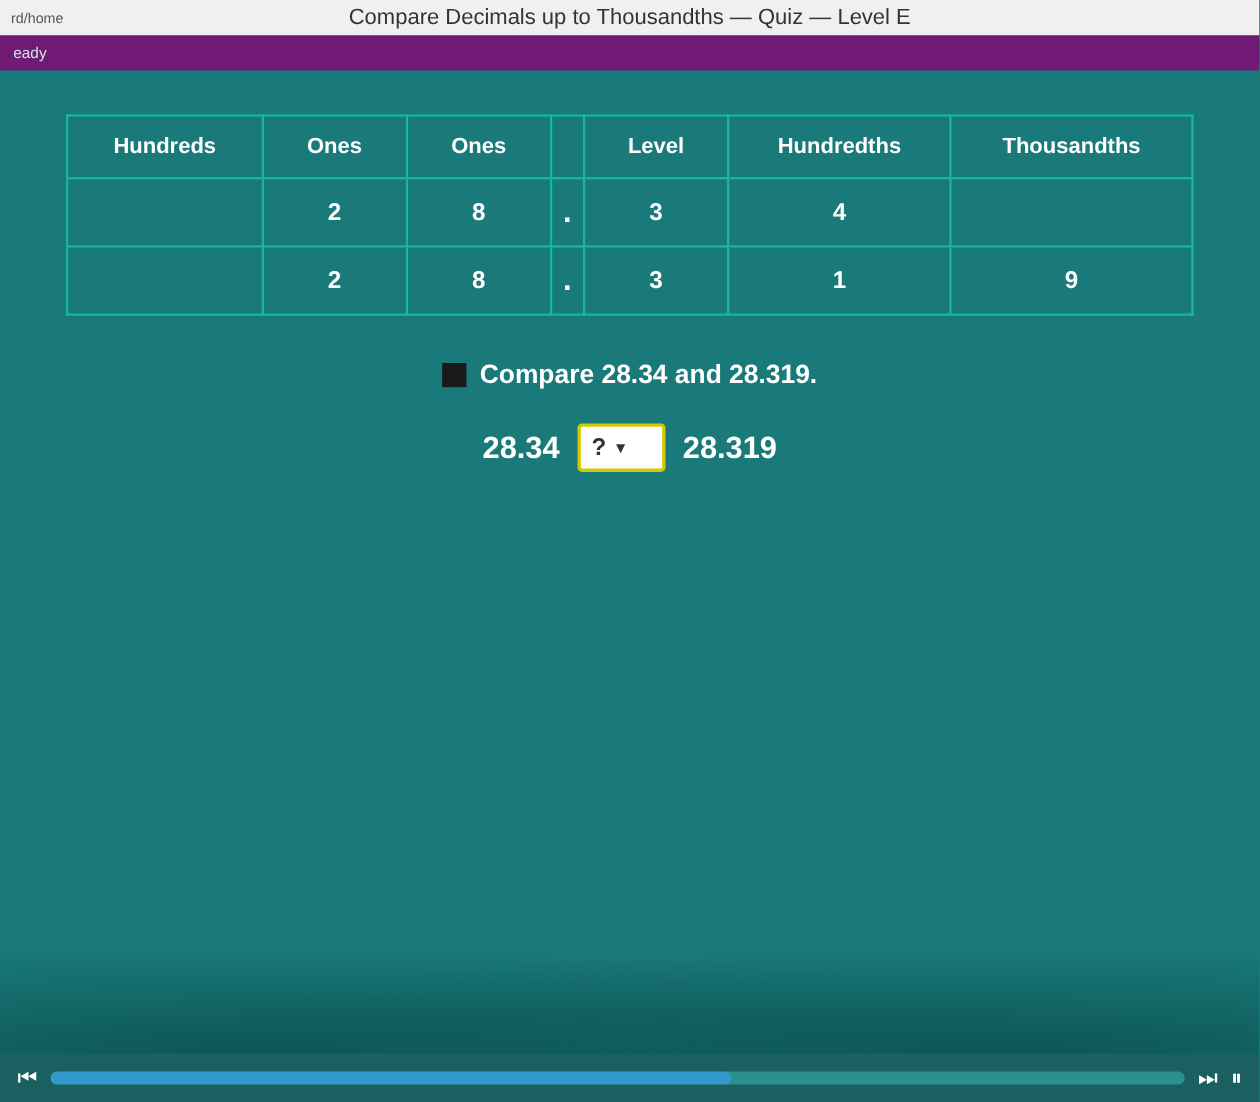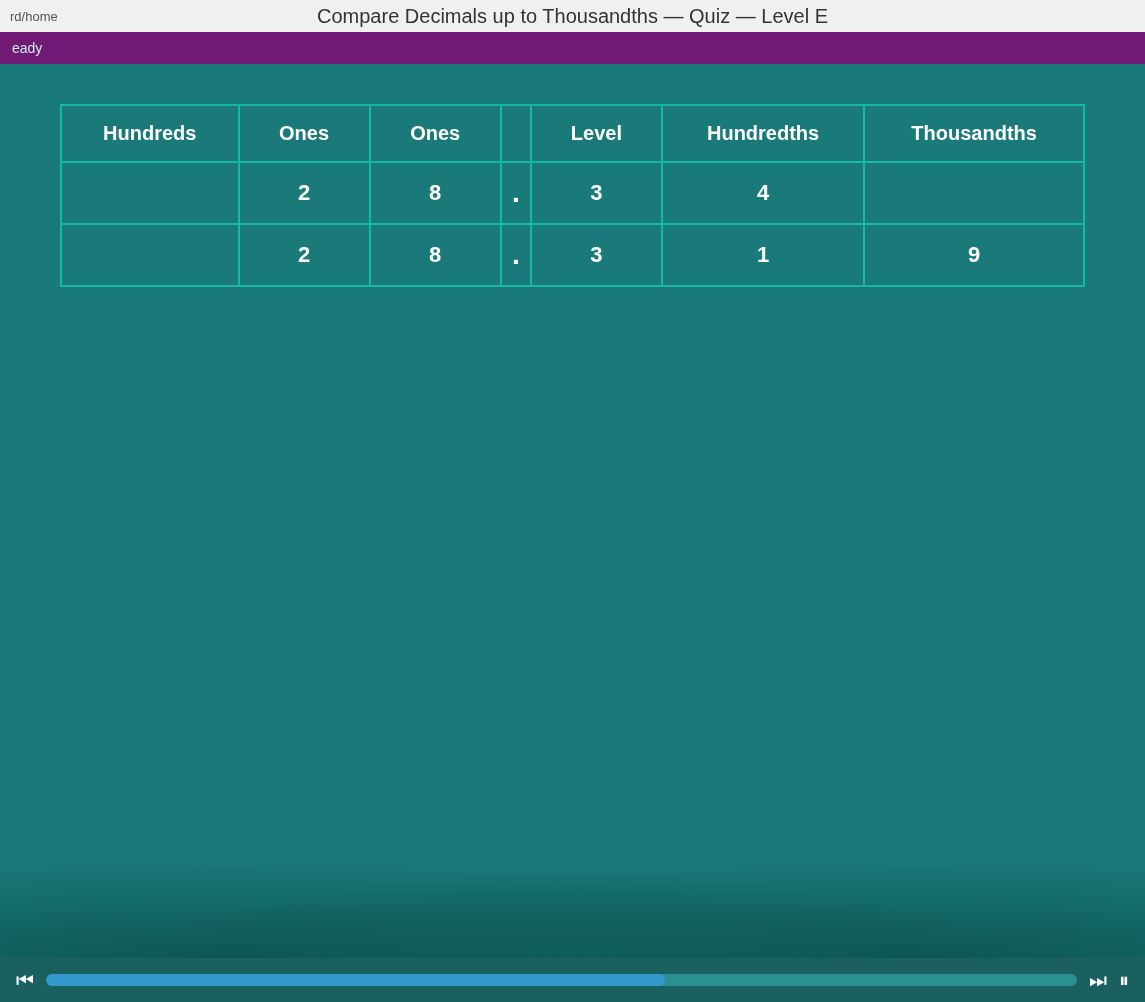--- a/index.html
+++ b/index.html
@@ -262,20 +262,37 @@
         <td>2</td>
         <td>8</td>
         <td class="dot-cell">.</td>
         <td>3</td>
         <td>1</td>
         <td>9</td>
       </tr>
     </tbody>
   </table>
 
+  <div class="compare-section">
+    <div class="compare-instruction">
+      <span class="square-icon"></span>
+      <span>Compare 28.34 and 28.319.</span>
+    </div>
+
+    <div class="compare-row">
+      <span class="compare-number">28.34</span>
+
+      <div class="compare-dropdown">
+        <span class="compare-dropdown-text">?</span>
+        <span class="dropdown-arrow">▼</span>
+      </div>
+
+      <span class="compare-number">28.319</span>
+    </div>
+  </div>
 
 </div>
 
 <div class="bottom-wave"></div>
 
 <div class="bottom-bar">
   <button class="skip-back-btn">⏮</button>
 
   <div class="progress-bar-container">
     <div class="progress-bar-fill" style="width: 60%;"></div>

